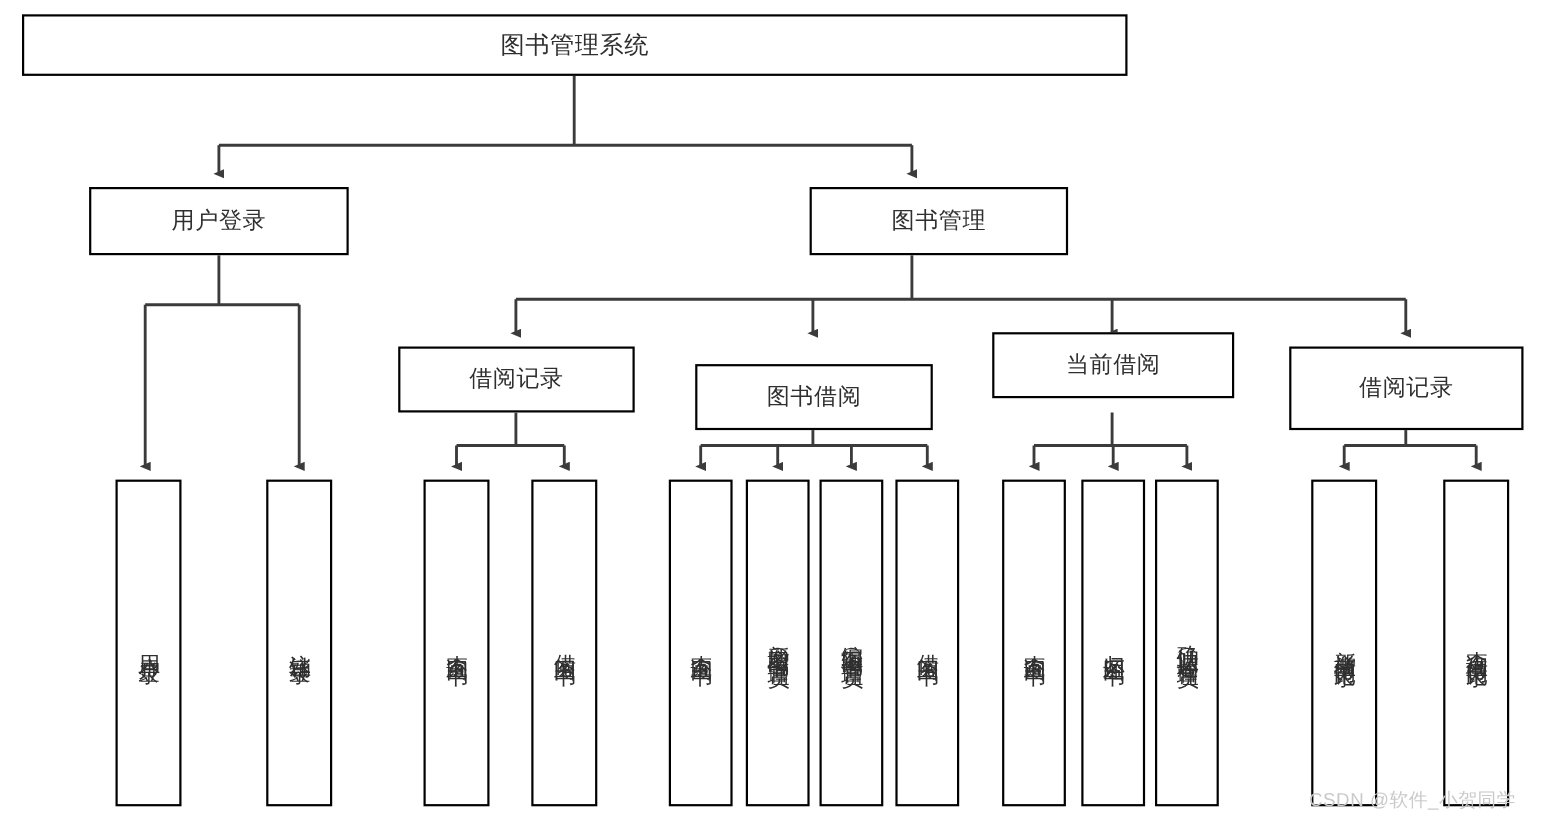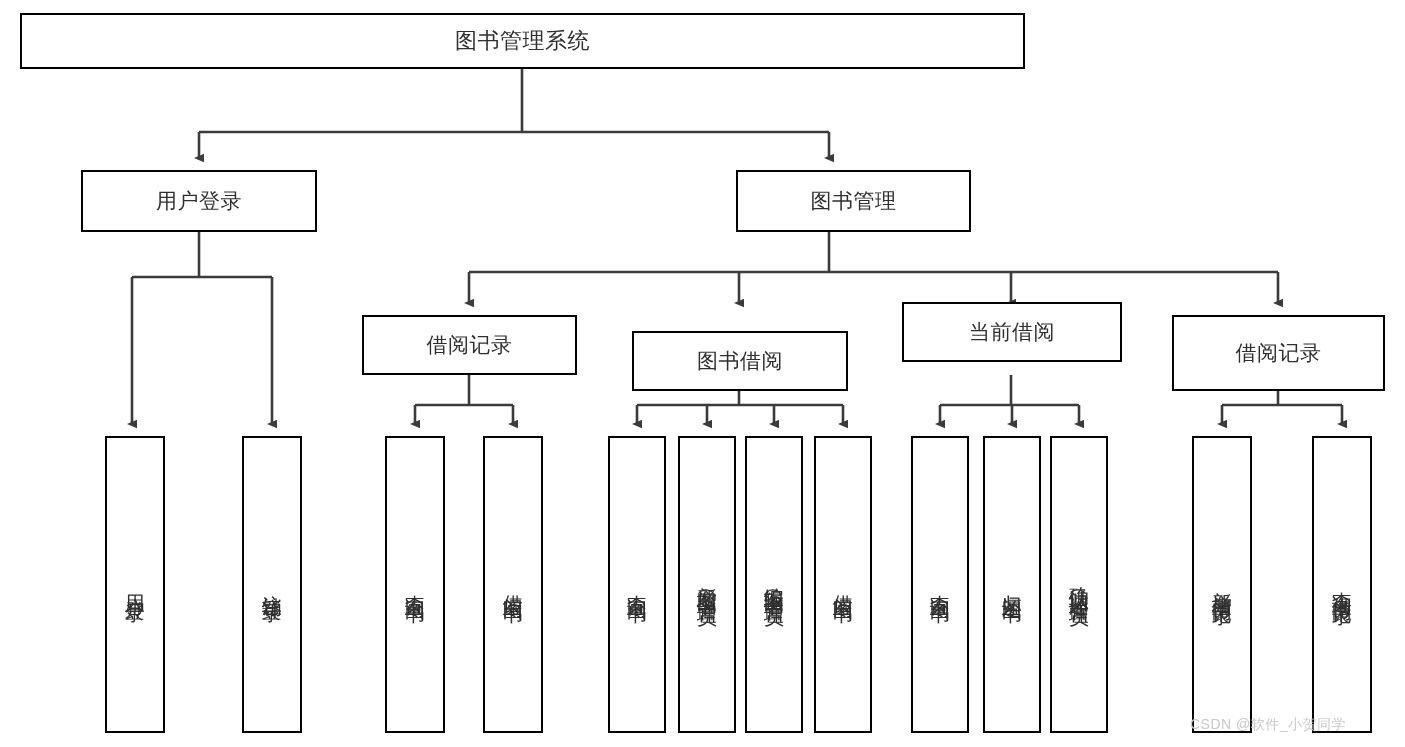--- a/index.html
+++ b/index.html
@@ -53,21 +53,21 @@
     letter-spacing: 3px;
     font-size: 20px;
     white-space: normal;
     max-height: 255px;
   }
   .node.root .label { font-size: 22px; }
   .watermark {
     position: absolute;
     left: 1190px;
     top: 716px;
-    font-size: 14px;
+    font-size: 17px;
     color: #c9c9c9;
     letter-spacing: 0.5px;
     white-space: nowrap;
     z-index: 5;
   }
 </style>
 </head>
 <body>
 
 <div id="canvas">

